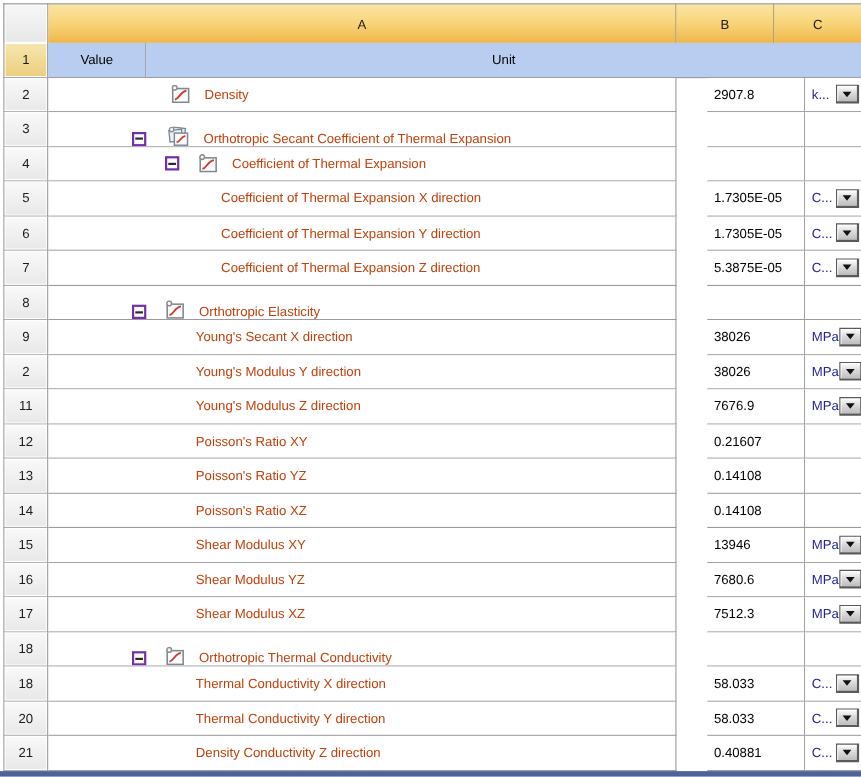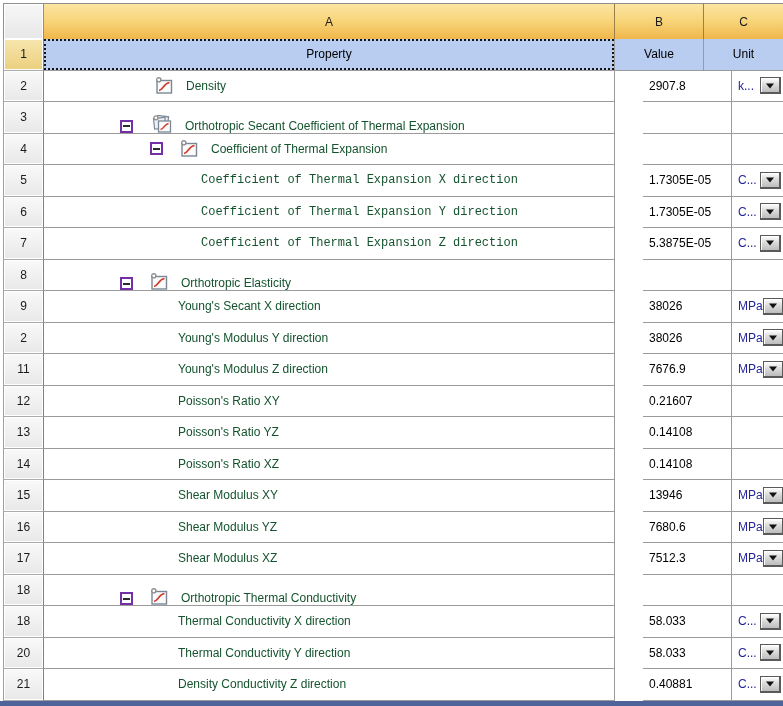--- a/index.html
+++ b/index.html
@@ -45,30 +45,30 @@
   .header-row .cell{background:#b8cdf0;justify-content:center;color:#000;}
   .header-row .numcell{background:linear-gradient(#f6e6ae,#eccf7e);}
   .propcell-header{position:relative;}
   .ants{position:absolute;inset:0;border:2px dotted #141414;pointer-events:none;}
   
   .propcell{padding-left:0;}
   .indent-prop{padding-left:110px;}
   .indent-g0{padding-left:76px;align-items:flex-end;}
   .indent-g1{padding-left:106px;text-align:right;}
   .indent-l1{padding-left:134px;}
-  .indent-l2{padding-left:157px;font-family:Liberation Mono, monospace;}
+  .indent-l2{padding-left:157px;}
   .minus{
     position:relative;width:13px;height:13px;flex:none;box-sizing:border-box;
     background:#ffffff;border:2px solid #7330a6;margin-right:16px;
   }
   .minus::after{
     content:'';position:absolute;left:1px;right:1px;top:50%;height:2px;margin-top:-1px;background:#2b2b2b;
   }
   .icon{flex:none;display:inline-flex;margin-right:12px;}
-  .ptext{color:#14532d;}
+  .ptext{color:#c2410c;}
   
   .valcell{padding-left:6px;color:#000;margin-left:28px;}
   .unitcell{padding-left:6px;padding-right:2px;}
   .utext{color:#24249a;}
   .dd{
     margin-left:auto;flex:none;width:21px;height:17px;box-sizing:border-box;
     background:linear-gradient(#ffffff,#dcdcdc 45%,#bdbdbd);
     border:1px solid #5a5a5a;border-bottom-width:2px;border-right-width:2px;
     box-shadow:inset 1px 1px 0 #ffffff;
     display:flex;align-items:center;justify-content:center;cursor:default;
@@ -86,24 +86,20 @@
 <div class="sheet">
   <div class="colhead-row">
     <div class="corner"></div>
     <div class="colhead w-a">A</div>
     <div class="colhead w-b">B</div>
     <div class="colhead w-c">C</div>
   </div>
 
   <div class="row header-row">
     <div class="numcell">1</div>
-    <div class="cell w-a propcell-header">
-      <span>Property</span>
-      <span class="ants"></span>
-    </div>
     <div class="cell w-b">
       <span>Value</span>
     </div>
     <div class="cell w-c">
       <span>Unit</span>
     </div>
   </div>
 
   <div id="rows-container">
       <div class="row">

